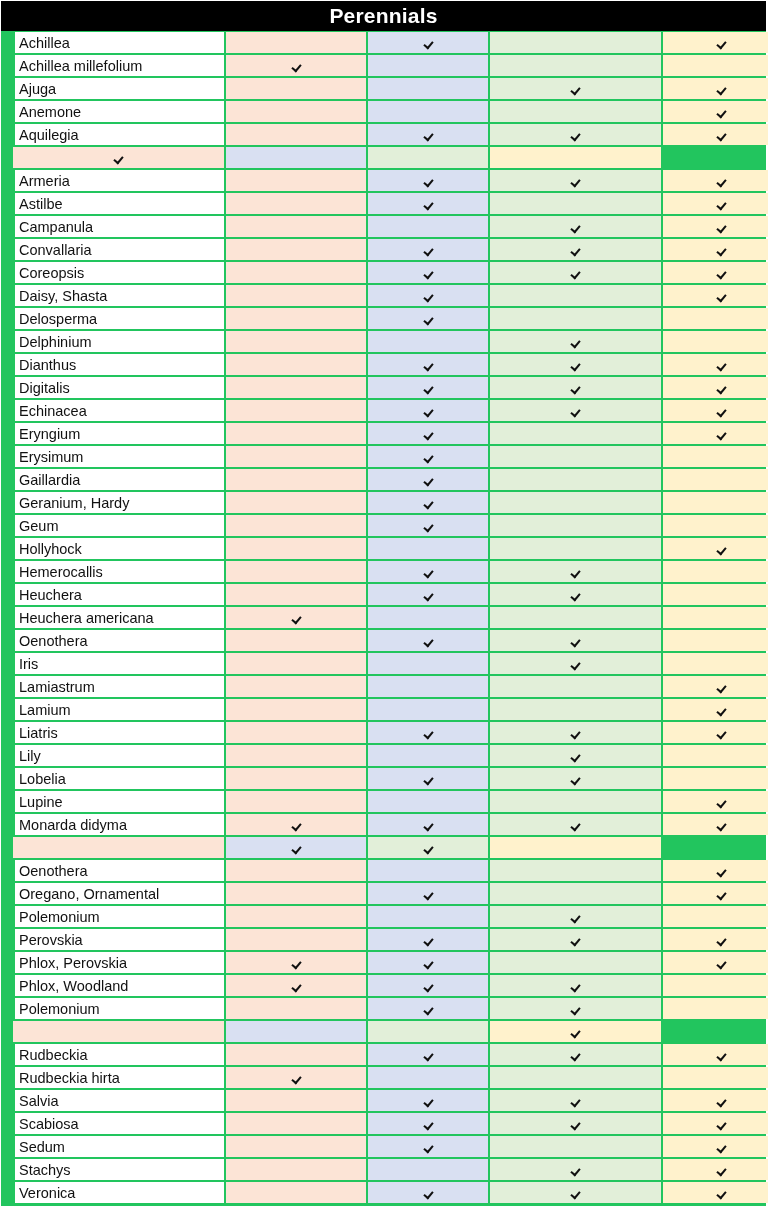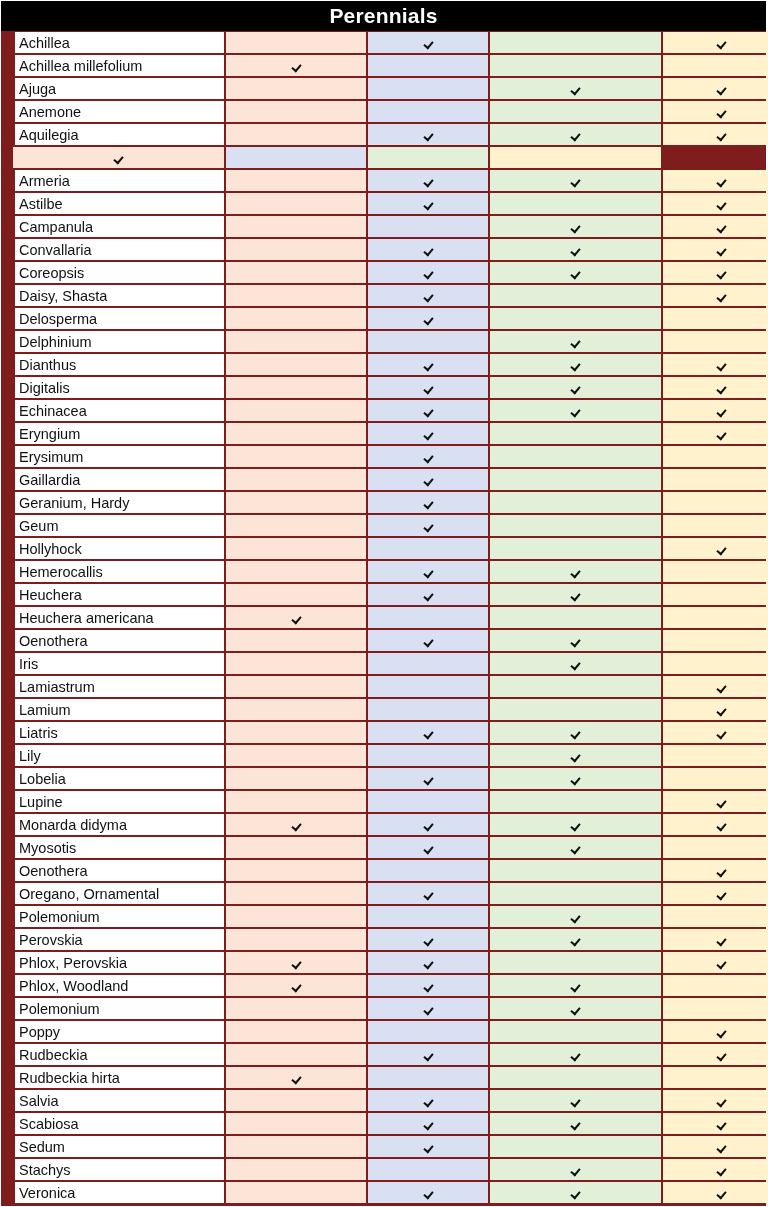--- a/index.html
+++ b/index.html
@@ -1,19 +1,19 @@
 <!DOCTYPE html>
 <html><head>
 <meta charset="utf-8">
 <style>
   html, body { margin: 0; padding: 0; background: #ffffff; }
   body { width: 768px; height: 1207px; overflow: hidden; font-family: "Liberation Sans", sans-serif; }
   .sheet {
     position: absolute; left: 1px; top: 1px; width: 765px; height: 1205px;
-    background: #7f1d1d; box-sizing: border-box;
+    background: #22c55e; box-sizing: border-box;
   }
   .title {
     position: absolute; left: 0; top: 0; width: 765px; height: 30px;
     background: #000; color: #fff; font-weight: bold; font-size: 21px;
     display: flex; align-items: center; justify-content: center;
     letter-spacing: 0.2px;
   }
   .grid { position: absolute; left: 12px; top: 31px; width: 765px; }
   .row {
     display: grid;
@@ -555,21 +555,20 @@
           <span class="check"></span>
         </div>
     <div class="cell c2" style="background: rgb(226, 239, 217);">
           <span class="check"></span>
         </div>
     <div class="cell c3" style="background: rgb(255, 242, 204);">
           <span class="check"></span>
         </div>
   </div>
       <div class="row">
-    <div class="cell name">Myosotis</div>
     <div class="cell c0" style="background: rgb(252, 228, 214);">
           <span class="check hidden"></span>
         </div>
     <div class="cell c1" style="background: rgb(217, 224, 242);">
           <span class="check"></span>
         </div>
     <div class="cell c2" style="background: rgb(226, 239, 217);">
           <span class="check"></span>
         </div>
     <div class="cell c3" style="background: rgb(255, 242, 204);">
@@ -675,21 +674,20 @@
           <span class="check"></span>
         </div>
     <div class="cell c2" style="background: rgb(226, 239, 217);">
           <span class="check"></span>
         </div>
     <div class="cell c3" style="background: rgb(255, 242, 204);">
           <span class="check hidden"></span>
         </div>
   </div>
       <div class="row">
-    <div class="cell name">Poppy</div>
     <div class="cell c0" style="background: rgb(252, 228, 214);">
           <span class="check hidden"></span>
         </div>
     <div class="cell c1" style="background: rgb(217, 224, 242);">
           <span class="check hidden"></span>
         </div>
     <div class="cell c2" style="background: rgb(226, 239, 217);">
           <span class="check hidden"></span>
         </div>
     <div class="cell c3" style="background: rgb(255, 242, 204);">

